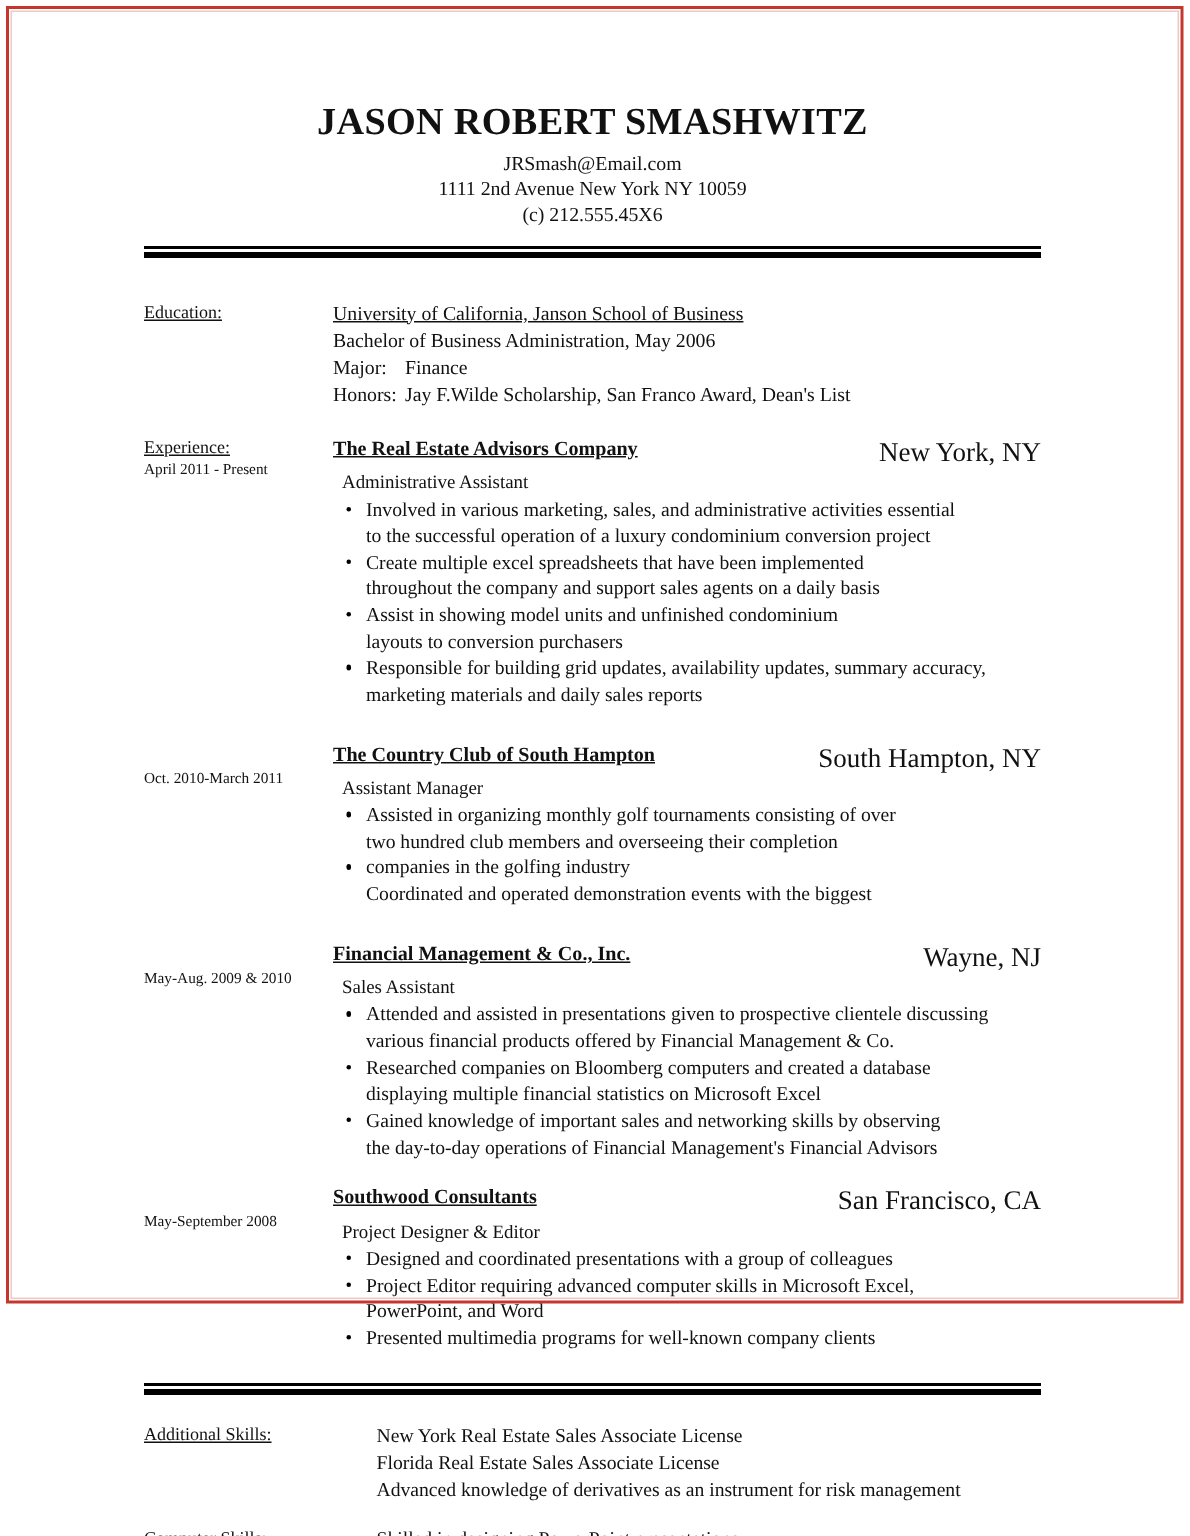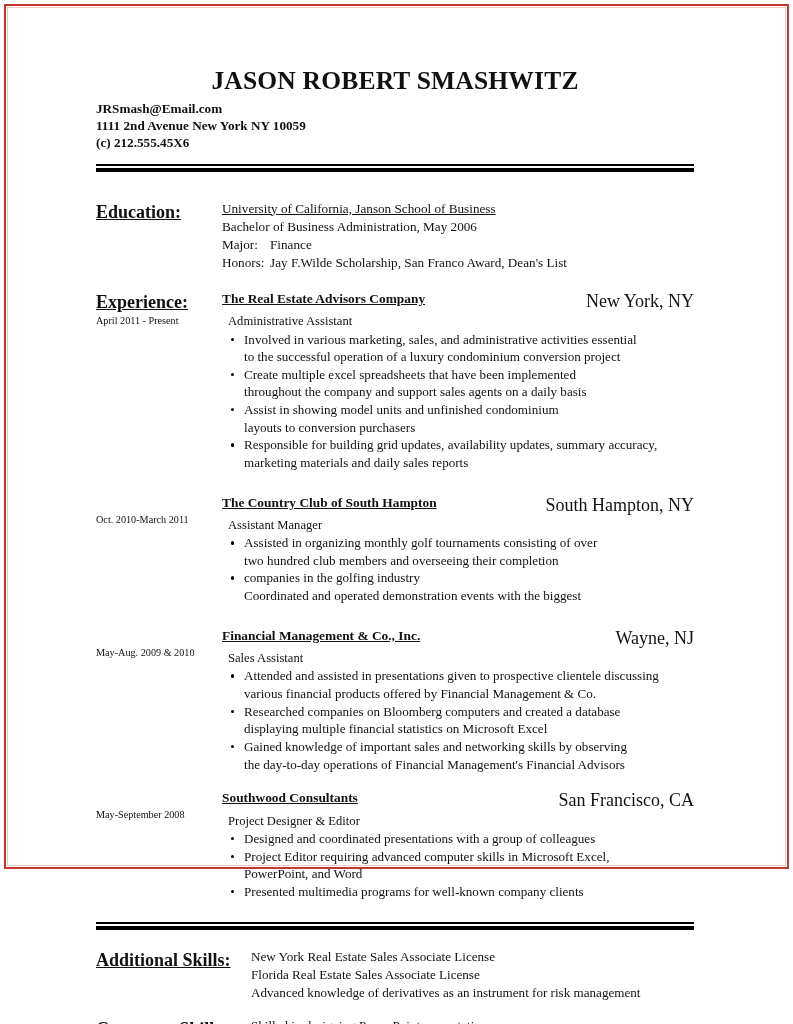--- a/index.html
+++ b/index.html
@@ -55,24 +55,24 @@
   
   .name {
     text-align: center;
     font-size: 25.5px;
     font-weight: bold;
     letter-spacing: 0.2px;
     line-height: 1.18;
     margin: 0 0 4px 0;
   }
   .contact-line {
+    text-align: center;
     font-size: 13.2px;
     line-height: 1.30;
     margin: 0;
-    font-weight: bold;
   }
 
   
   .rule {
     margin: 0;
     padding: 0;
   }
   .rule .thin {
     height: 2px;
     background: #000000;
@@ -90,22 +90,22 @@
   .section {
     display: flex;
     align-items: flex-start;
   }
   .label-col {
     width: 126px;
     flex: 0 0 126px;
     padding-top: 1px;
   }
   .section-label {
-    font-size: 18px;
-    font-weight: bold;
+    font-size: 12px;
+    font-weight: normal;
     text-decoration: underline;
     white-space: nowrap;
     line-height: 1.25;
   }
   .date {
     font-size: 10.2px;
     line-height: 1.3;
     white-space: nowrap;
     margin-top: 1px;
   }

